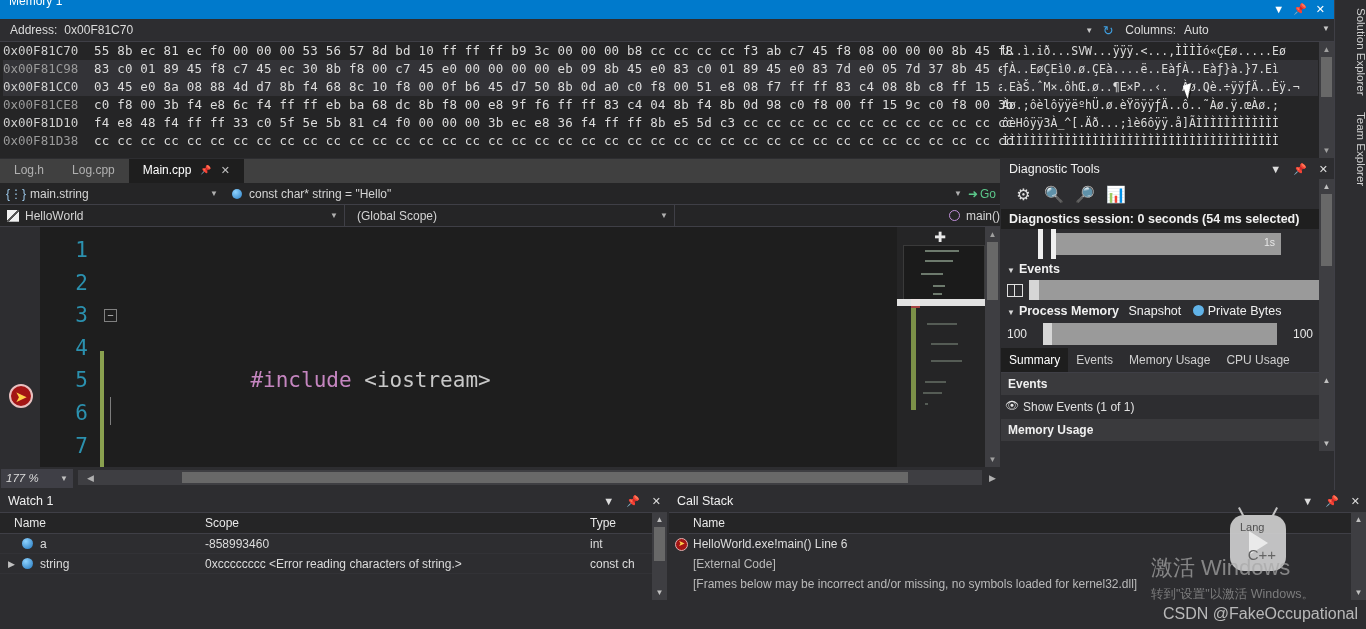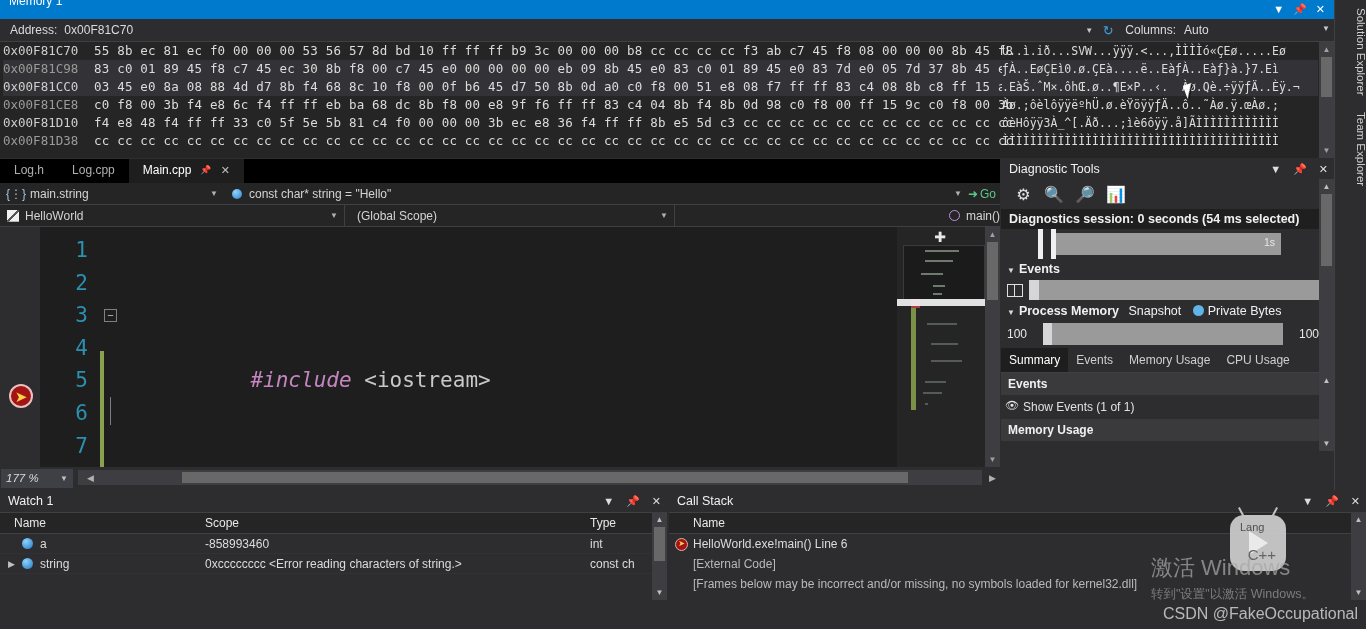--- a/index.html
+++ b/index.html
@@ -67,21 +67,21 @@
 
   
   .vtabs { position:absolute; right:0; top:0; width:32px; height:490px; background:#2d2d30; border-left:1px solid #3f3f46;}
   .vtab {
     writing-mode:vertical-rl; color:#d0d0d0; font-size:11.5px; padding:8px 0;
     margin:0 auto; text-align:center; width:32px; white-space:nowrap;
   }
 
   
   .editor-region { position:absolute; left:0; top:159px; width:1000px; height:330px; background:#1e1e1e; }
-  .doc-tabs { height:24px; background:#000000; display:flex; align-items:flex-end; }
+  .doc-tabs { height:24px; background:#404040; display:flex; align-items:flex-end; }
   .doc-tab {
     font-size:12px; color:#b0b0b0; padding:4px 14px 5px 14px; line-height:15px; white-space:nowrap;
   }
   .doc-tab.active { background:#1e1e1e; color:#ffffff; display:flex; align-items:center; gap:9px; }
   .doc-tab .pin { font-size:9px; color:#9a9a9a; }
   .doc-tab .xg { font-size:11px; color:#c0c0c0; }
 
   .navbar1 {
     height:22px; background:#252526; display:flex; align-items:center;
     border-bottom:1px solid #3f3f46; font-size:12px; color:#d4d4d4;
@@ -125,21 +125,21 @@
     font-size:21px; line-height:32.6px; padding-top:7px; color:#d4d4d4; white-space:pre;
   }
   .code-line { height:32.6px; position:relative; }
   .fold {
     display:inline-block; width:13px; height:13px; border:1px solid #808080; color:#c8c8c8;
     font-size:11px; line-height:11px; text-align:center; vertical-align:middle;
     position:absolute; left:0; top:10px; font-family:"Liberation Sans",sans-serif;
   }
   .fold-line { position:absolute; left:6px; width:1px; background:#7d7d7d; }
   .code-ind { padding-left:20px; display:inline-block; }
-  .k-pp { color:#c586c0;font-style:italic; }       
+  .k-pp { color:#c586c0; }       
   .k-inc { color:#c8c8c8; }
   .k-str { color:#b5cea8; }
 
   .minimap { position:absolute; right:15px; top:0; width:88px; height:240px; background:#252526; }
   .mm-handle {
     position:absolute; left:32px; top:2px; width:22px; height:16px; color:#e8e8e8;
     font-size:14px; text-align:center; line-height:16px;
   }
   .mm-view { position:absolute; left:6px; top:18px; width:82px; height:56px; background:#1b1b1b; border:1px solid #3a3a3a;}
   .mm-body { position:absolute; left:6px; top:18px; width:82px; height:222px; }
@@ -189,21 +189,21 @@
   .tl-1s { position:absolute; right:44px; top:7px; color:#e8e8e8; font-size:10.5px;}
 
   .sec-head { color:#f0f0f0; font-size:12.5px; font-weight:bold; padding:3px 0 3px 6px; }
   .sec-head .tri { font-size:8px; margin-right:4px; color:#d8d8d8; }
   .row-graph { display:flex; align-items:center; height:22px; margin-right:15px; padding-left:6px;}
   .rg-ic { width:16px; height:13px; border:1.4px solid #e0e0e0; position:relative; margin-right:6px;}
   .rg-ic:after{content:""; position:absolute; left:6px; top:0; width:1.4px; height:11px; background:#e0e0e0;}
   .rg-track { flex:1; height:20px; background:#9a9a9a; position:relative;}
   .rg-track .lead { position:absolute; left:0; top:0; width:10px; height:20px; background:#d6d6d6;}
   .legend-dot { width:11px; height:11px; border-radius:50%; background:#61b3e8; display:inline-block; margin:0 4px 0 8px; vertical-align:-1px;}
-  .mem-graph { display:flex; align-items:center; height:26px; margin-right:15px; padding-left:6px; }
+  .mem-graph { display:flex; align-items:center; height:26px; margin-right:21px; padding-left:6px; }
   .mg-lbl { color:#e8e8e8; font-size:12px; width:32px; }
   .mg-track { flex:1; height:22px; background:#9a9a9a; position:relative; margin:0 4px;}
   .mg-track .lead { position:absolute; left:0; top:0; width:9px; height:22px; background:#d6d6d6;}
 
   .diag-tabs { display:flex; align-items:flex-end; height:24px; background:#2d2d30; border-bottom:1px solid #3f3f46; margin-top:2px;}
   .diag-tab { font-size:12px; color:#cfcfcf; padding:4px 8px; line-height:16px; }
   .diag-tab.active { background:#1e1e1e; color:#ffffff; }
 
   .diag-list { position:relative; background:#2d2d30; height:78px; }
   .dl-head { background:#3a3a3d; color:#f0f0f0; font-size:12px; font-weight:bold; padding:4px 0 4px 7px; margin-right:15px;}

